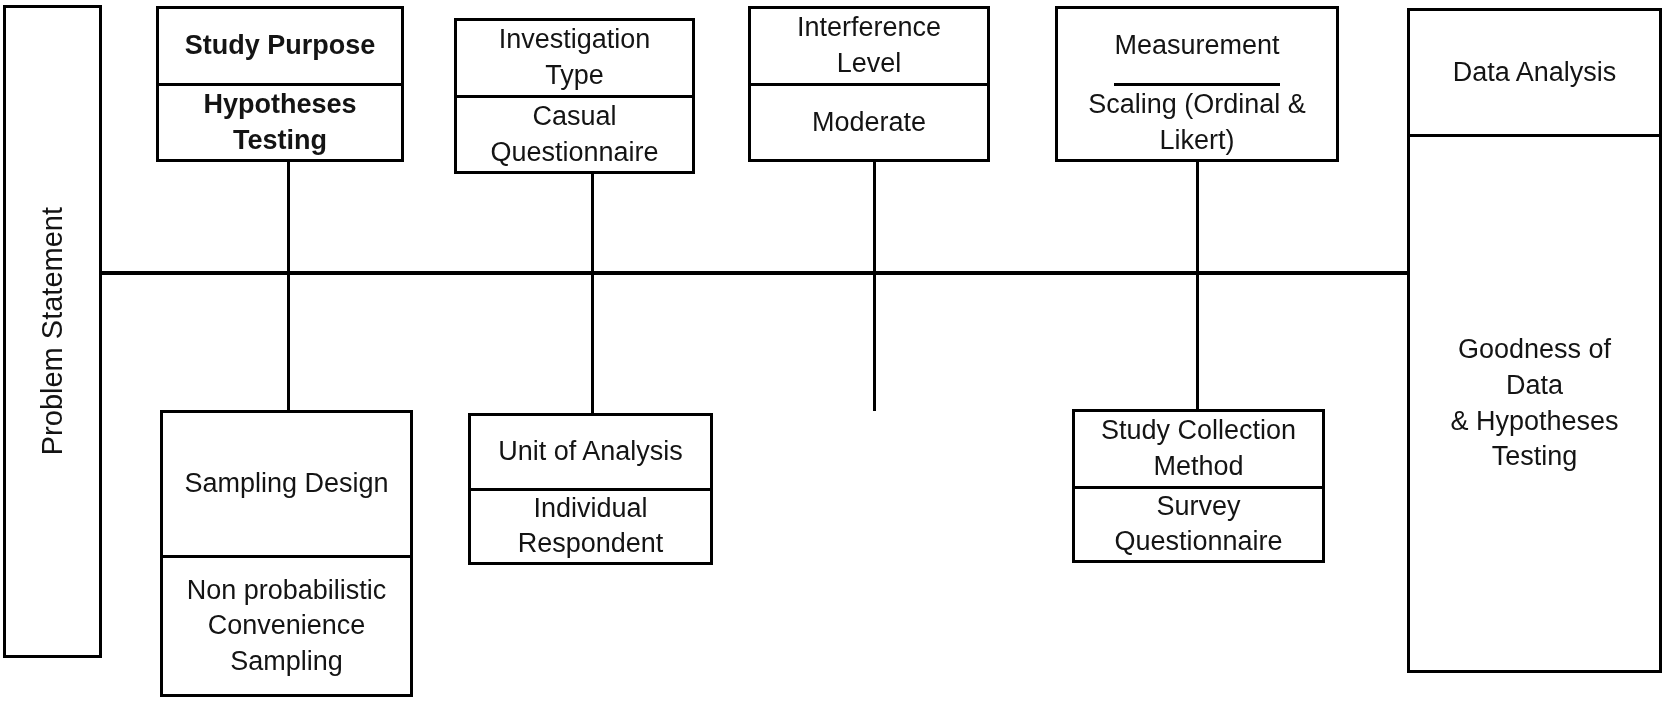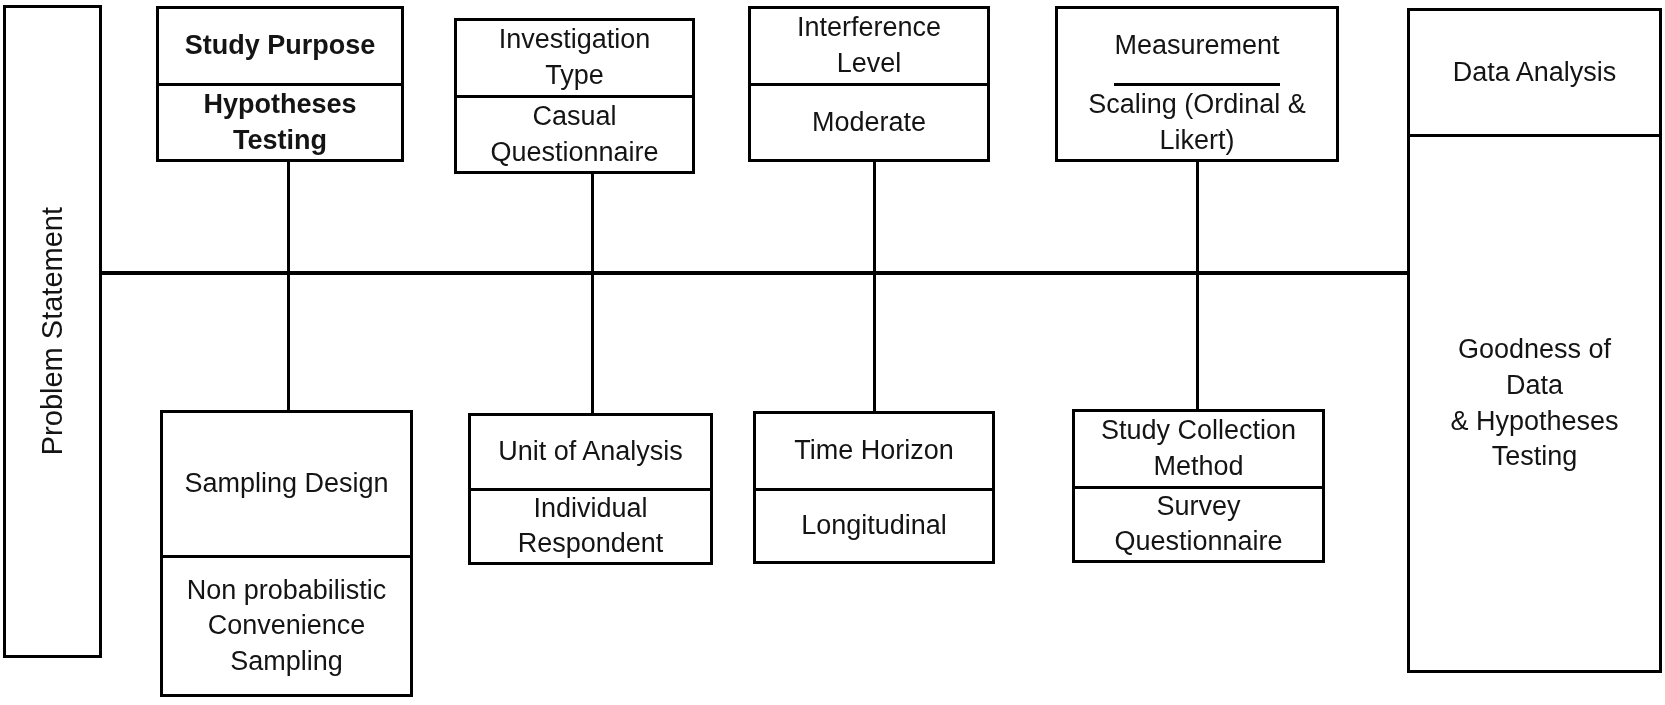--- a/index.html
+++ b/index.html
@@ -129,24 +129,20 @@
 Convenience
 Sampling</div>
   </div>
 
   <div class="box" id="bb2">
     <div class="sect title">Unit of Analysis</div>
     <div class="sect value">Individual
 Respondent</div>
   </div>
 
-  <div class="box" id="bb3">
-    <div class="sect title">Time Horizon</div>
-    <div class="sect value">Longitudinal</div>
-  </div>
 
   <div class="box" id="bb4">
     <div class="sect title">Study Collection
 Method</div>
     <div class="sect value">Survey
 Questionnaire</div>
   </div>
 
   <div class="box" id="rightbox">
     <div class="sect title">Data Analysis</div>

